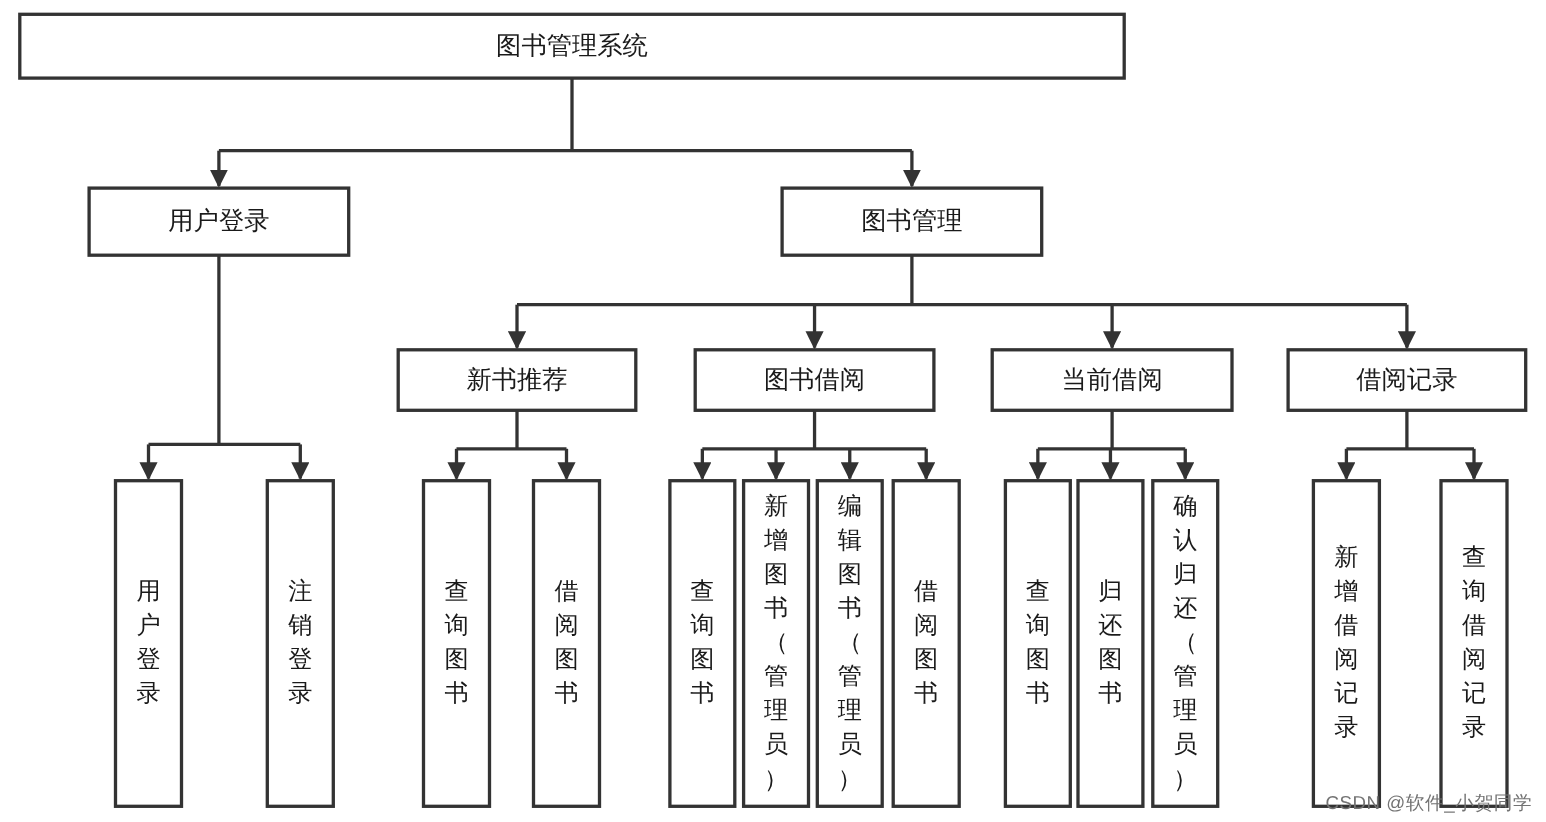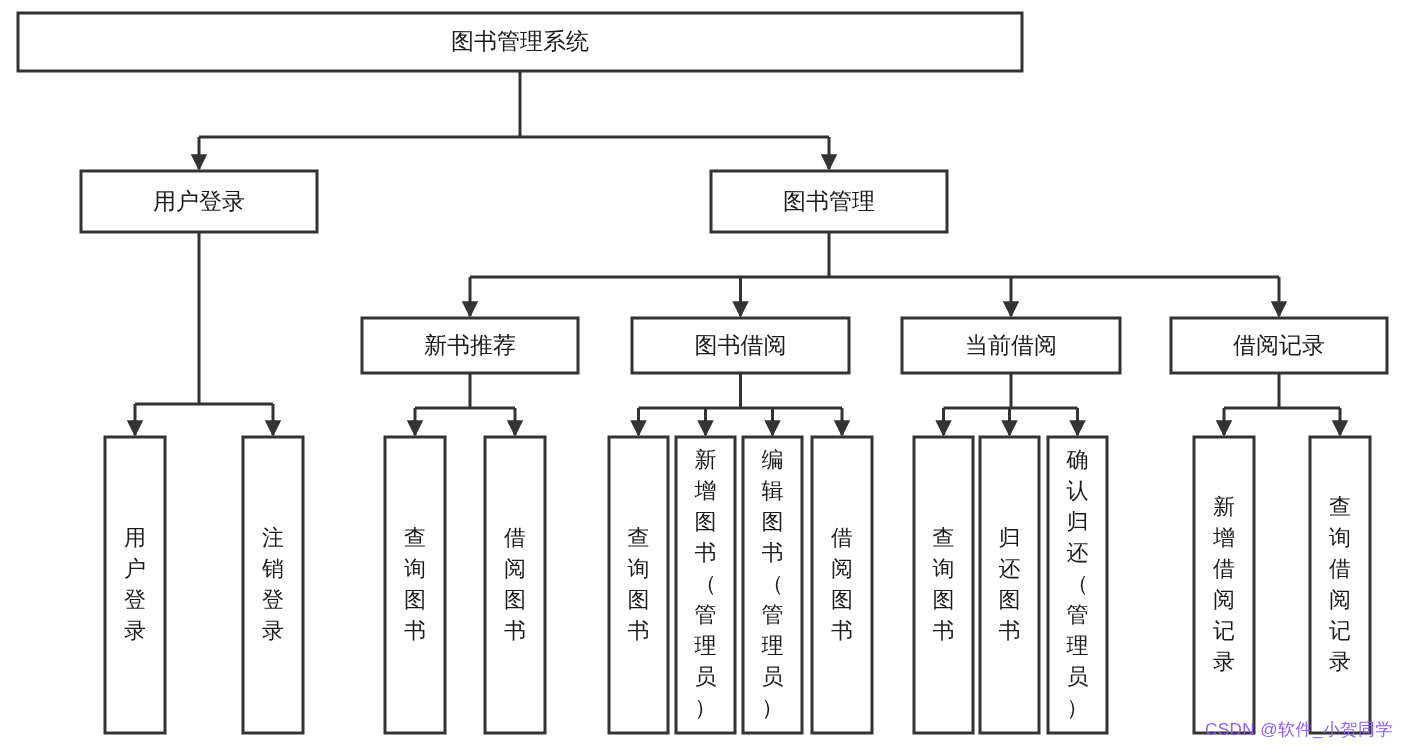--- a/index.html
+++ b/index.html
@@ -53,21 +53,21 @@
   .arrow-head {
     fill: #333333;
     stroke: none;
   }
   .watermark {
     position: absolute;
     right: 12px;
     bottom: 6px;
     font-family: "Liberation Sans", "DejaVu Sans", sans-serif;
     font-size: 17px;
-    color: #8b5cf6;
+    color: #737373;
     letter-spacing: 0.5px;
     white-space: nowrap;
     user-select: none;
   }
 </style>
 </head>
 <body>
 
 <div id="diagram-root">
 

